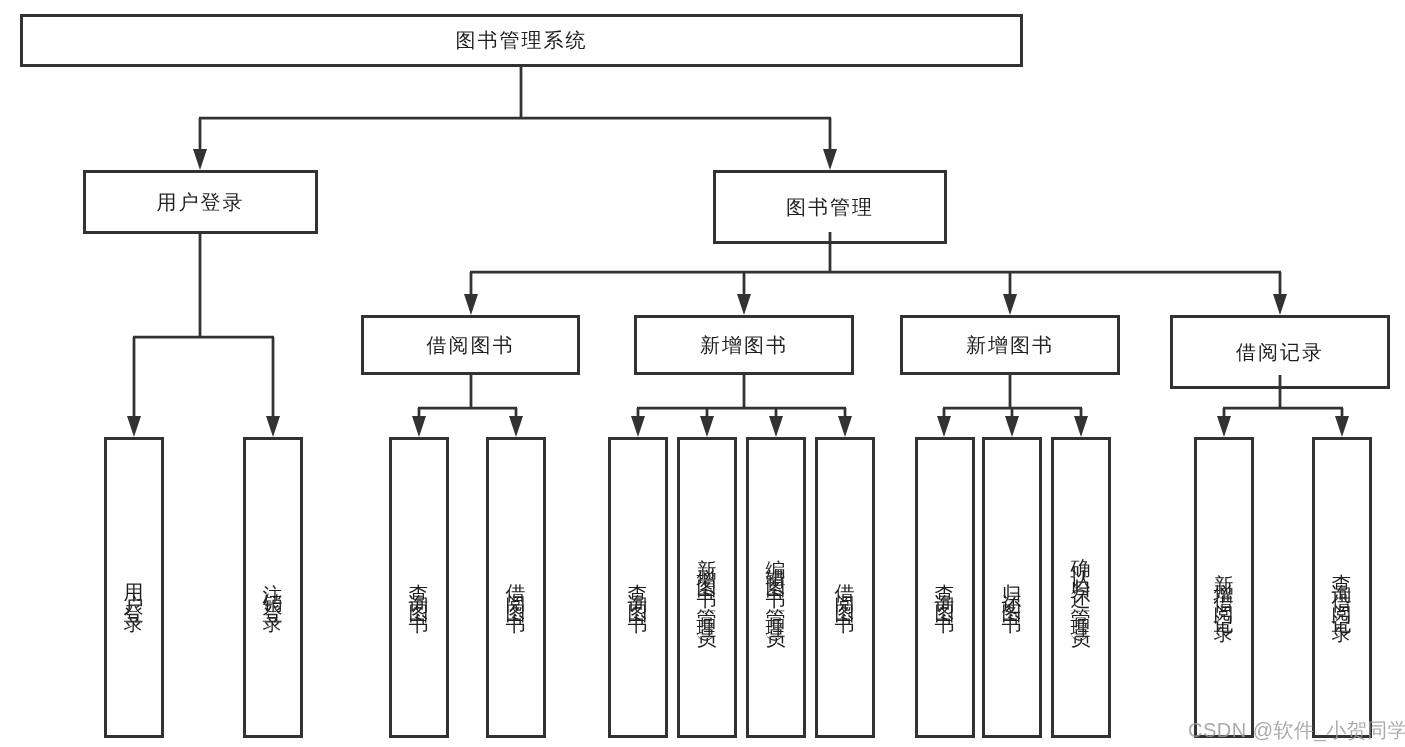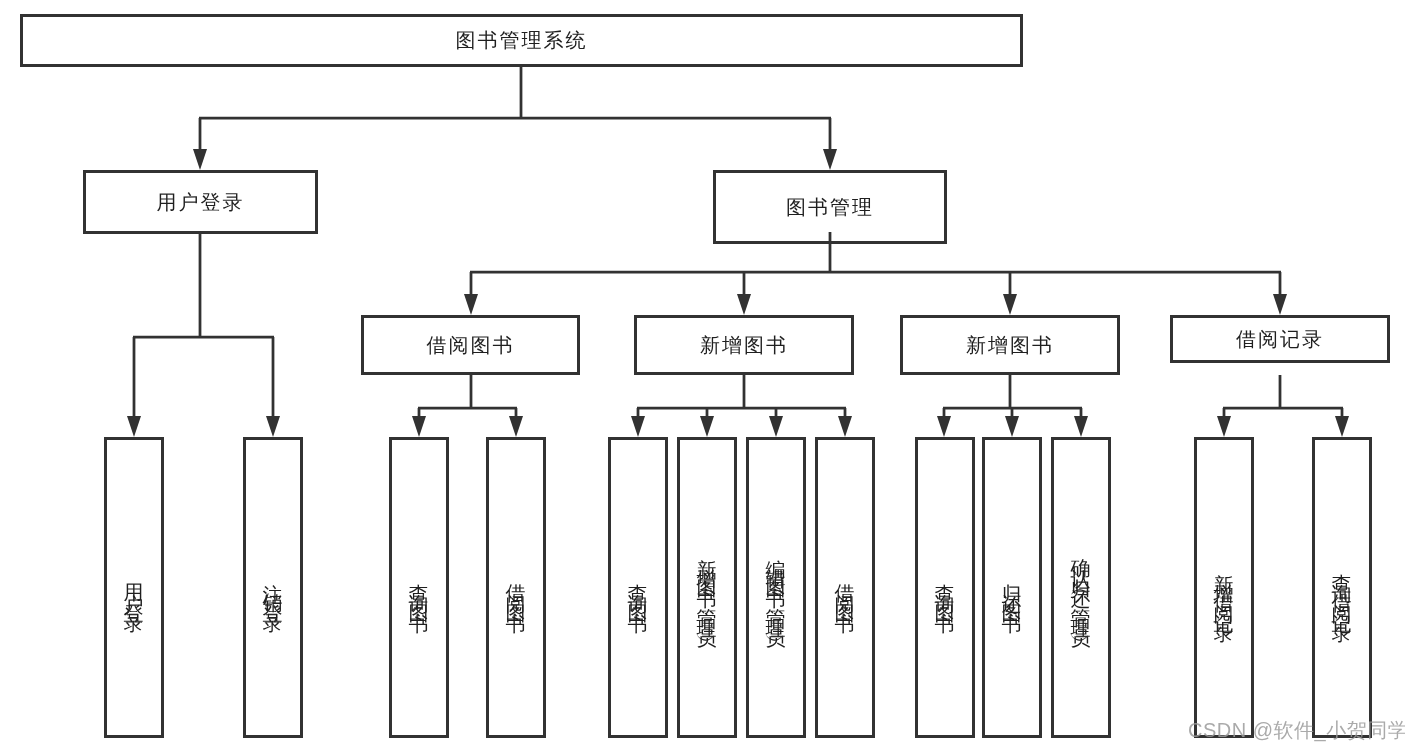--- a/index.html
+++ b/index.html
@@ -124,21 +124,21 @@
 
   <div class="node h-node" style="left:361px;top:315px;width:219px;height:60px">
     <span>借阅图书</span>
   </div>
   <div class="node h-node" style="left:634px;top:315px;width:220px;height:60px">
     <span>新增图书</span>
   </div>
   <div class="node h-node" style="left:900px;top:315px;width:220px;height:60px">
     <span>新增图书</span>
   </div>
-  <div class="node h-node" style="left:1170px;top:315px;width:220px;height:48px">
+  <div class="node h-node" style="left:1170px;top:315px;width:220px;height:74px">
     <span>借阅记录</span>
   </div>
 
   <div class="node v-node" style="left:104px;top:437px;width:60px;height:301px">
     <span>用户登录</span>
   </div>
   <div class="node v-node" style="left:243px;top:437px;width:60px;height:301px">
     <span>注销登录</span>
   </div>
 

